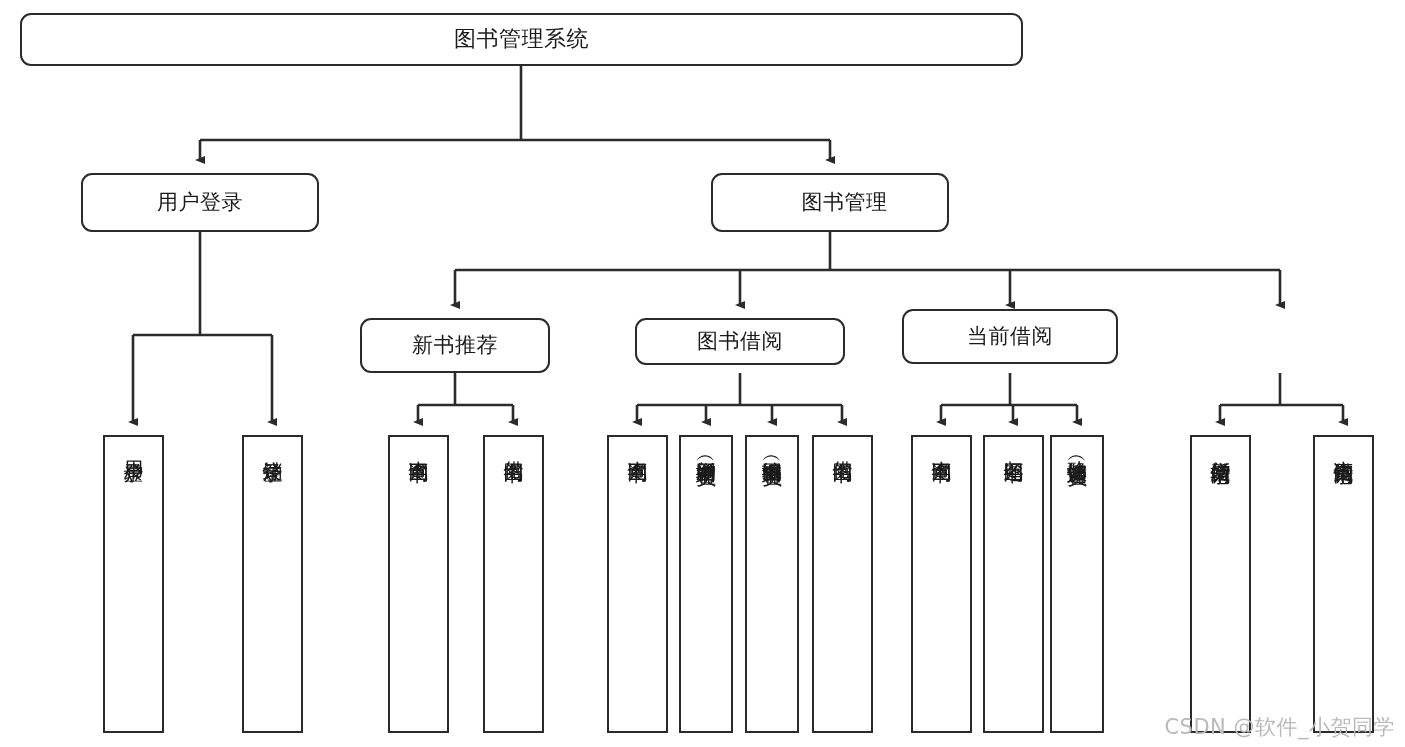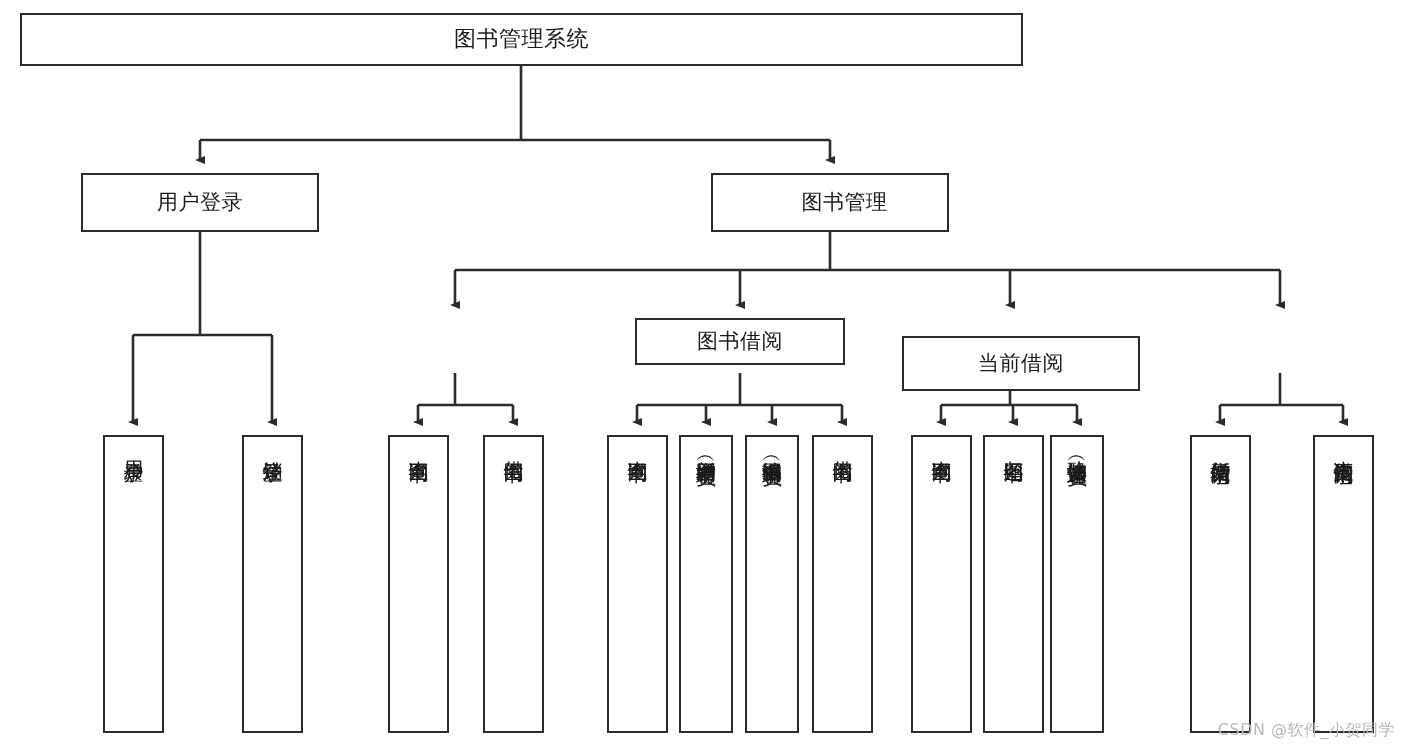--- a/index.html
+++ b/index.html
@@ -34,20 +34,21 @@
     display: flex;
     align-items: center;
     justify-content: center;
     color: #1a1a1a;
   }
   .node.horiz {
     font-size: 21px;
     line-height: 1.2;
     letter-spacing: 0.5px;
     white-space: nowrap;
+    border-radius: 11px;
   }
   .node.root {
     font-size: 22px;
   }
   .node.leaf {
     font-size: 20px;
     line-height: 1.15;
     letter-spacing: 1px;
     align-items: flex-start;
     justify-content: center;
@@ -56,21 +57,21 @@
   .leaf-text {
     writing-mode: vertical-rl;
     text-orientation: upright;
     white-space: nowrap;
     display: block;
   }
   .watermark {
     position: absolute;
     right: 10px;
     bottom: 6px;
-    font-size: 16px;
+    font-size: 21px;
     color: #b9b9b9;
     letter-spacing: 0.5px;
     white-space: nowrap;
     user-select: none;
   }
 </style>
 </head>
 <body>
 
 <div id="diagram">
@@ -129,24 +130,27 @@
     <span>图书管理系统</span>
   </div>
 
   <div class="node horiz" style="left: 81px; top: 173px; width: 238px; height: 59px;">
     <span>用户登录</span>
   </div>
   <div class="node horiz" style="left: 711px; top: 173px; width: 238px; height: 59px; padding-left: 29px;">
     <span>图书管理</span>
   </div>
 
+  <div class="node horiz" style="left: 360px; top: 318px; width: 190px; height: 55px;">
+    <span>新书推荐</span>
+  </div>
   <div class="node horiz" style="left: 635px; top: 318px; width: 210px; height: 47px;">
     <span>图书借阅</span>
   </div>
-  <div class="node horiz" style="left: 902px; top: 336px; width: 238px; height: 55px;">
+  <div class="node horiz" style="left: 902px; top: 309px; width: 216px; height: 55px;">
     <span>当前借阅</span>
   </div>
 
   <div class="node leaf" style="left: 103px; top: 435px; width: 61px; height: 298px;">
     <span class="leaf-text">用户登录</span>
   </div>
   <div class="node leaf" style="left: 242px; top: 435px; width: 61px; height: 298px;">
     <span class="leaf-text">注销登录</span>
   </div>
   <div class="node leaf" style="left: 388px; top: 435px; width: 61px; height: 298px;">

